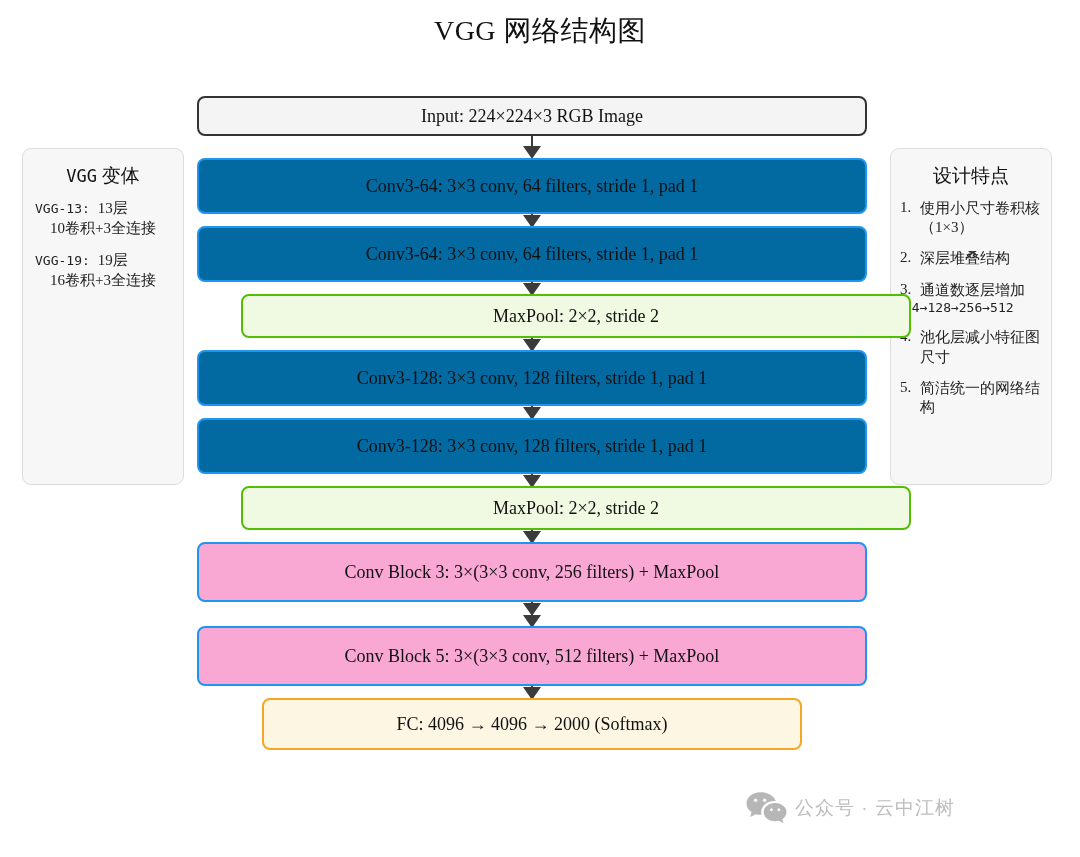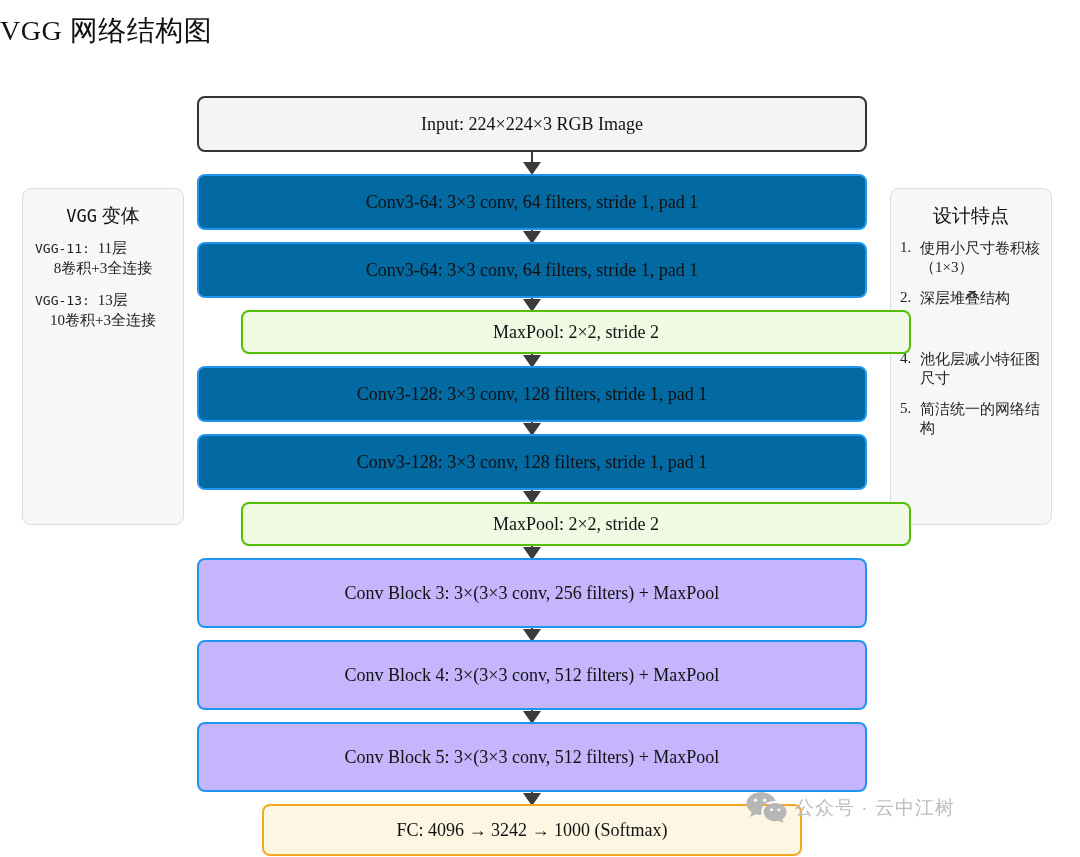--- a/index.html
+++ b/index.html
@@ -15,20 +15,21 @@
     overflow: hidden;
     position: relative;
   }
 
   
   .page-title {
     position: absolute;
     top: 12px;
     left: 0;
     width: 1080px;
+    text-align: center;
     font-size: 28px;
     font-family: "Liberation Serif", "DejaVu Serif", serif;
     color: #111111;
     letter-spacing: 0.5px;
   }
 
   
   .flow {
     position: absolute;
     left: 197px;
@@ -45,38 +46,38 @@
     justify-content: center;
     text-align: center;
     font-size: 18px;
     line-height: 1.25;
     font-family: "Liberation Serif", "DejaVu Serif", serif;
     color: #111111;
     position: relative;
   }
 
   .node-input {
-    height: 56px;
+    height: 40px;
     background: #f4f4f4;
     border: 2.5px solid #333333;
   }
   .node-conv {
     height: 56px;
     background: #0369a1;
     border: 2.5px solid #1f95f0;
   }
   .node-pool {
     height: 44px;
     background: #f0fae3;
     border: 2.5px solid #52bf04;
     margin-left: 44px;
   }
   .node-block {
-    height: 70px;
-    background: #c4b5fd;
+    height: 60px;
+    background: #f9a8d4;
     border: 2.5px solid #1f95f0;
   }
   .node-fc {
     box-sizing: border-box;
     position: absolute;
     left: 65px;
     top: 0;
     width: 540px;
     height: 52px;
     background: #fdf6e3;
@@ -126,21 +127,20 @@
     height: 52px;
   }
 
   
   .panel {
     position: absolute;
     box-sizing: border-box;
     background: #f7f7f7;
     border: 1px solid #dddddd;
     border-radius: 9px;
-    margin-top: 40px;
   }
   .panel-left {
     left: 22px;
     top: 148px;
     width: 162px;
     height: 337px;
   }
   .panel-right {
     left: 890px;
     top: 148px;
@@ -230,54 +230,58 @@
 <body>
 
 <div class="page-title">VGG 网络结构图</div>
 
 <div class="panel panel-left">
   <div class="panel-title">
     <span class="mono-t">VGG</span>
     <span>变体</span>
   </div>
 
-  <div class="variant">
-    <div class="vline1">
-      <span>VGG-11:</span>
-      <span class="cn">11层</span>
-    </div>
-    <div class="vline2">8卷积+3全连接</div>
-  </div>
 
   <div class="variant">
     <div class="vline1">
       <span>VGG-13:</span>
       <span class="cn">13层</span>
     </div>
     <div class="vline2">10卷积+3全连接</div>
   </div>
 
 
+  <div class="variant">
+    <div class="vline1">
+      <span>VGG-19:</span>
+      <span class="cn">19层</span>
+    </div>
+    <div class="vline2">16卷积+3全连接</div>
+  </div>
 </div>
 
 <div class="panel panel-right">
   <div class="panel-title">设计特点</div>
 
   <div class="feature">
     <div class="num">1.</div>
     <div class="txt">使用小尺寸卷积核（1×3）</div>
   </div>
 
   <div class="feature">
     <div class="num">2.</div>
     <div class="txt">深层堆叠结构</div>
   </div>
 
   <div class="feature">
     <div class="num">3.</div>
+    <div class="txt">
+      <span>通道数逐层增加</span>
+      <span class="sub-mono">64→128→256→512</span>
+    </div>
   </div>
 
   <div class="feature">
     <div class="num">4.</div>
     <div class="txt">池化层减小特征图尺寸</div>
   </div>
 
   <div class="feature">
     <div class="num">5.</div>
     <div class="txt">简洁统一的网络结构</div>
@@ -327,34 +331,33 @@
       <div class="stem"></div>
       <div class="head"></div>
     </div>
 
   <div class="node node-block">Conv Block 3: 3×(3×3 conv, 256 filters) + MaxPool</div>
   <div class="connector connector-short">
       <div class="stem"></div>
       <div class="head"></div>
     </div>
 
-  <div class="node node-block">Conv Block 4: 3×(3×3 conv, 512 filters) + MaxPool</div>
   <div class="connector connector-short">
       <div class="stem"></div>
       <div class="head"></div>
     </div>
 
   <div class="node node-block">Conv Block 5: 3×(3×3 conv, 512 filters) + MaxPool</div>
   <div class="connector connector-short">
       <div class="stem"></div>
       <div class="head"></div>
     </div>
 
   <div class="fc-wrap">
-    <div class="node-fc">FC: 4096 → 3242 → 1000 (Softmax)</div>
+    <div class="node-fc">FC: 4096 → 4096 → 2000 (Softmax)</div>
   </div>
 
 </div>
 
 <div class="watermark">
   <span>
     <svg class="wechat-icon" width="42" height="36" viewBox="0 0 42 36" xmlns="http://www.w3.org/2000/svg" aria-hidden="true">
       <path d="M15.2 2.2C7.6 2.2 1.5 7.2 1.5 13.4c0 3.5 2 6.6 5.1 8.7L5.2 27l5.5-2.8c1.5.4 3 .6 4.5.6.5 0 1 0 1.4-.1-.3-.9-.4-1.8-.4-2.8 0-6 5.8-10.9 13-10.9.5 0 .9 0 1.4.1C29.4 6.1 22.9 2.2 15.2 2.2z" fill="#b6b6b6"></path>
       <circle cx="10.6" cy="10.2" r="1.8" fill="#f7f7f7"></circle>
       <circle cx="19.6" cy="10.2" r="1.8" fill="#f7f7f7"></circle>

